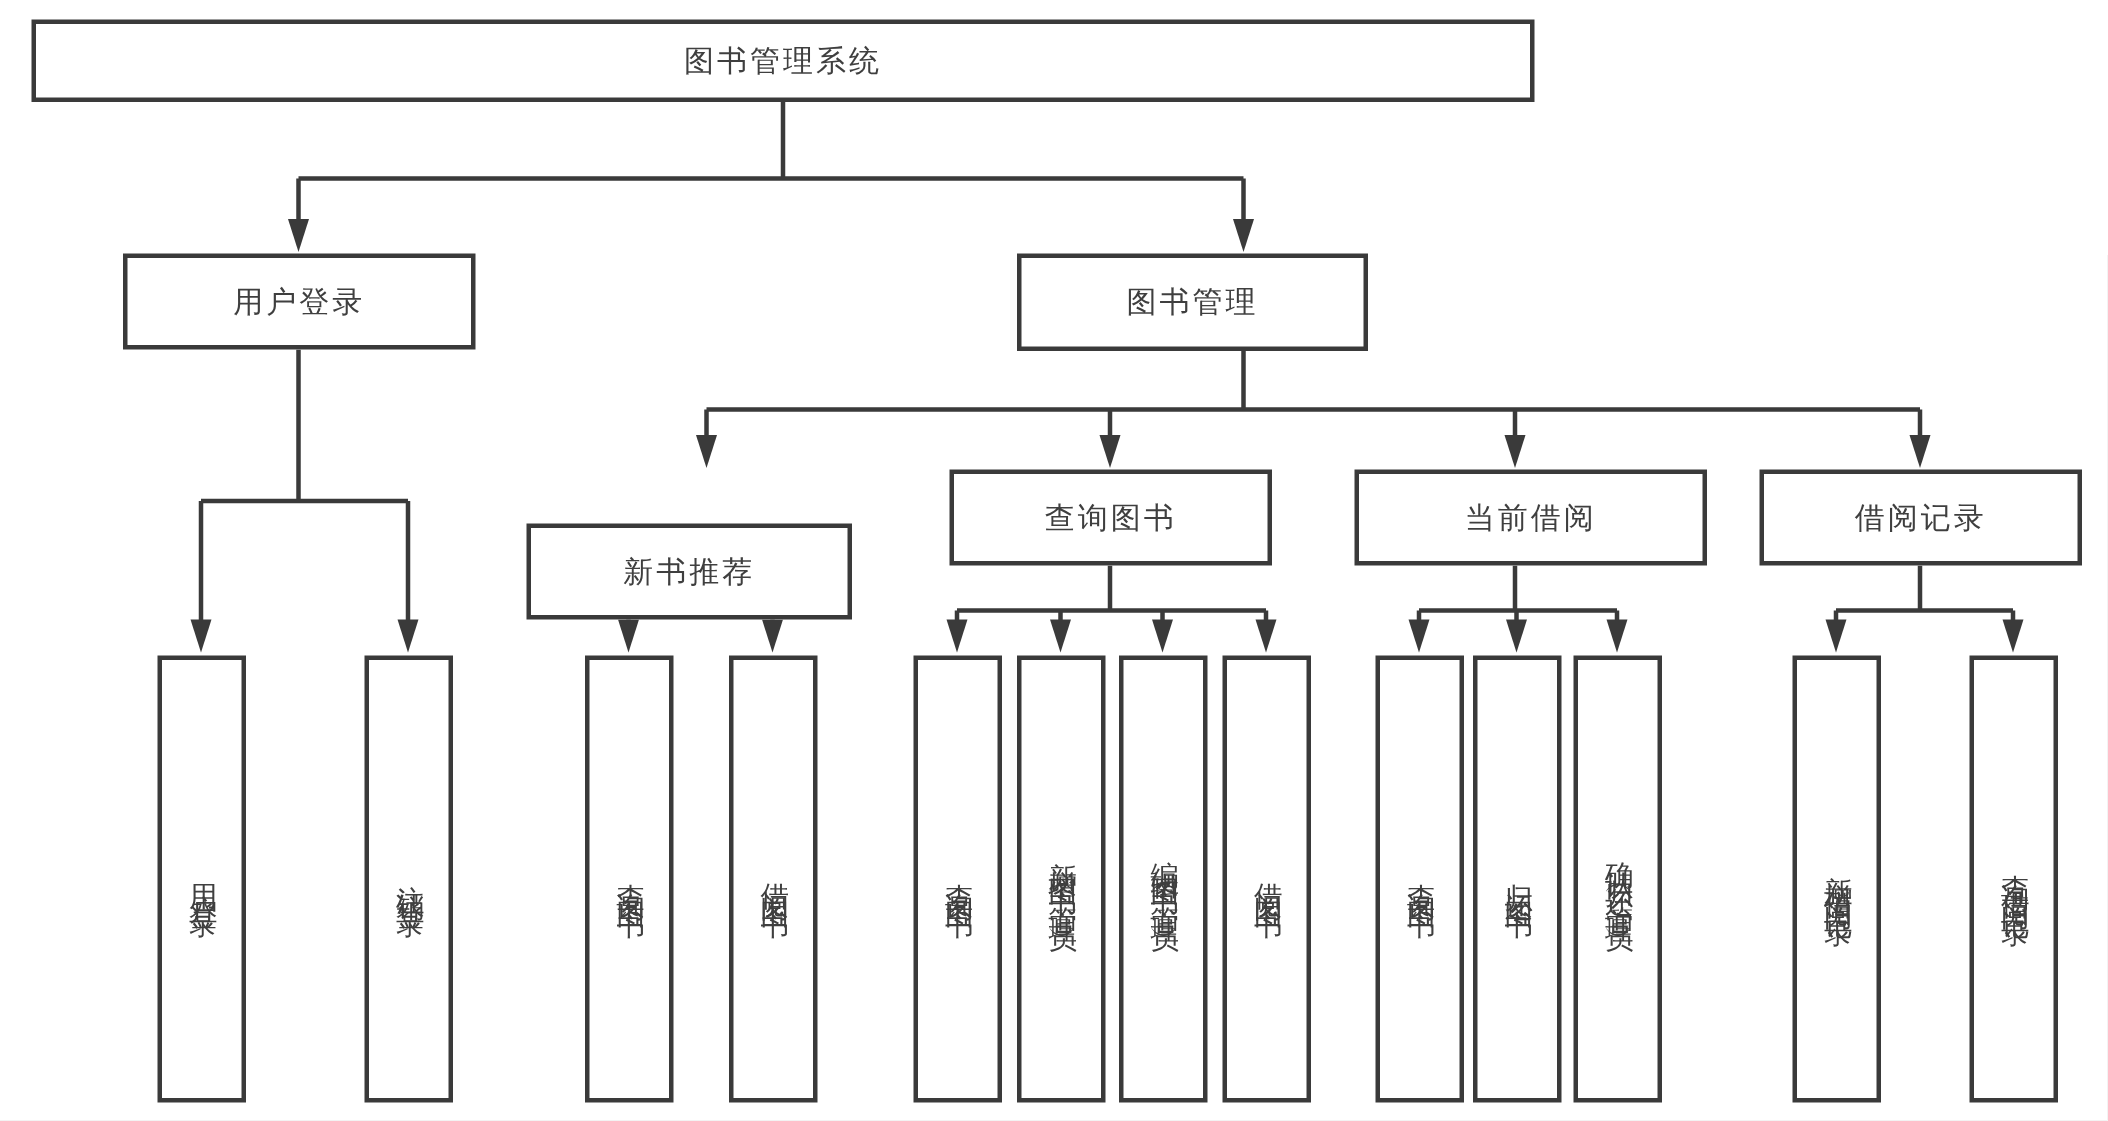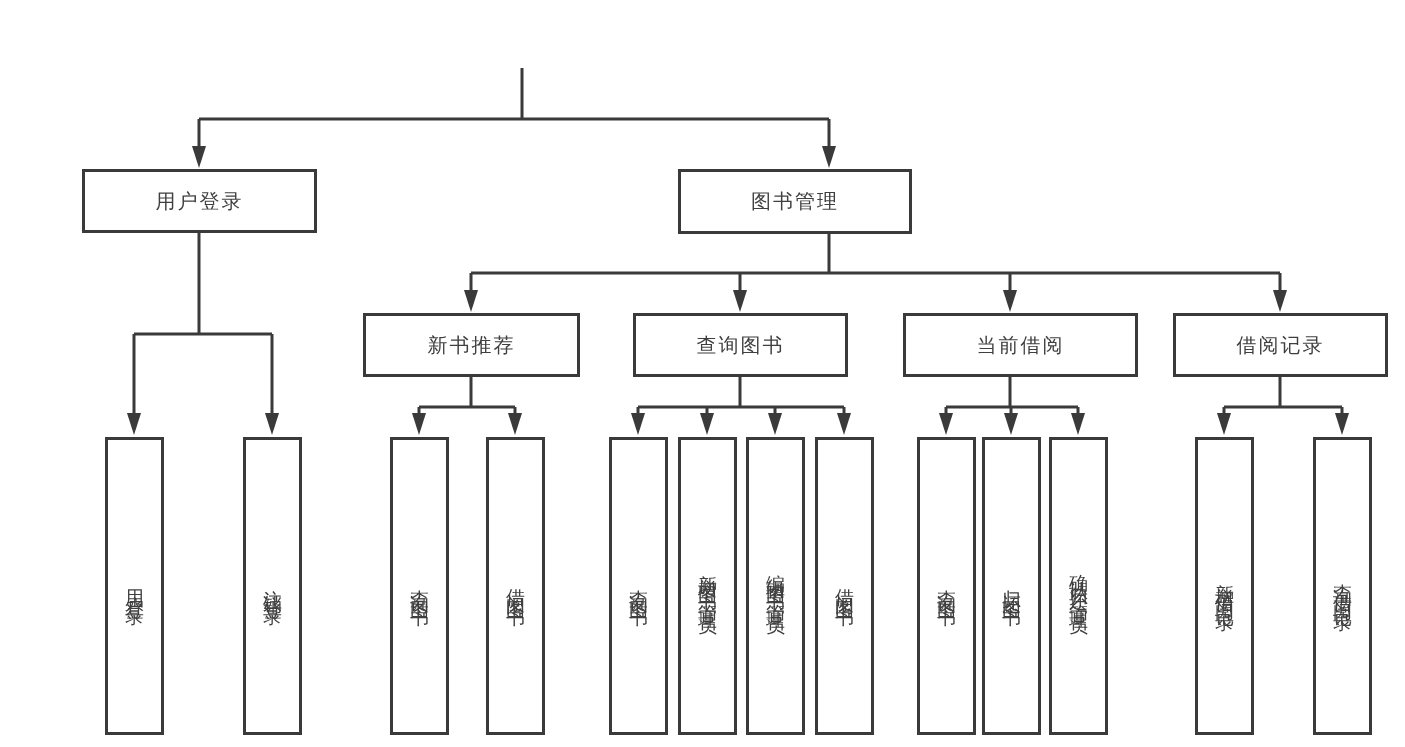--- a/index.html
+++ b/index.html
@@ -26,21 +26,21 @@
     position:absolute;left:1146px;top:711px;font-size:20px;letter-spacing:1px;
     color:var(--watermark);text-shadow:0 0 2px #ffffff;z-index:5;white-space:nowrap;
   }
   
   .n-root{left:21px;top:13px;width:1002px;height:55px;}
   
   .n-l2a{left:82px;top:169px;width:235px;height:64px;}
   .n-l2b{left:678px;top:169px;width:234px;height:65px;}
   
   .n-l3{top:313px;height:64px;}
-  .n-l3a{left:363px;width:217px;}
+  .n-l3a{left:351px;width:217px;margin-top:36px;}
   .n-l3b{left:633px;width:215px;}
   .n-l3c{left:903px;width:235px;}
   .n-l3d{left:1173px;width:215px;}
   
   .n-l4{top:437px;width:59px;height:298px;}
   .x0{left:105px;}.x1{left:243px;}.x2{left:390px;}.x3{left:486px;}
   .x4{left:609px;}.x5{left:678px;}.x6{left:746px;}.x7{left:815px;}
   .x8{left:917px;}.x9{left:982px;}.x10{left:1049px;}
   .x11{left:1195px;}.x12{left:1313px;}
 </style>
@@ -92,20 +92,21 @@
       <polygon points="1071,413 1085,413 1078,435"></polygon>
     </g>
 
     <g>
       <path d="M1280,377 V407 M1224,407 H1342 M1224,407 V414 M1342,407 V414"></path>
       <polygon points="1217,413 1231,413 1224,435"></polygon>
       <polygon points="1335,413 1349,413 1342,435"></polygon>
     </g>
   </svg>
 
+  <div class="box n-root">图书管理系统</div>
 
   <div class="box n-l2a">用户登录</div>
   <div class="box n-l2b">图书管理</div>
 
   <div class="box n-l3 n-l3a">新书推荐</div>
   <div class="box n-l3 n-l3b">查询图书</div>
   <div class="box n-l3 n-l3c">当前借阅</div>
   <div class="box n-l3 n-l3d">借阅记录</div>
 
   <div class="box vbox n-l4 x0">用户登录</div>

